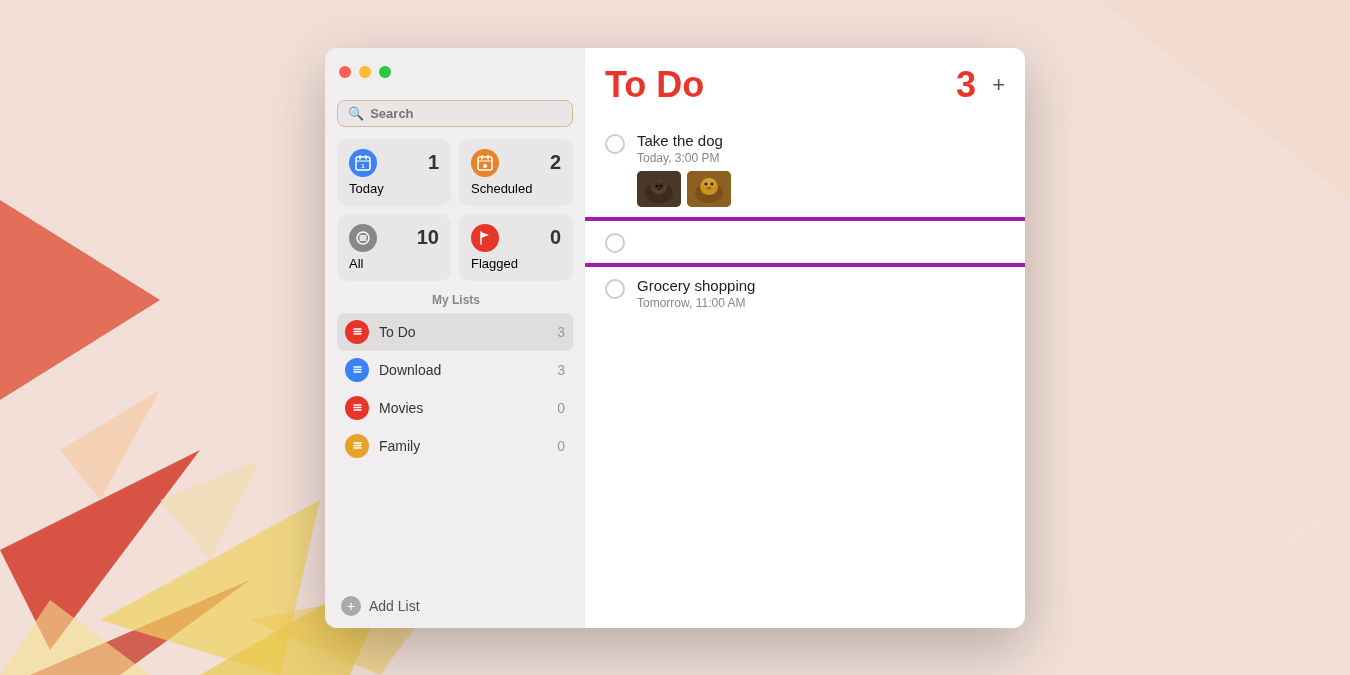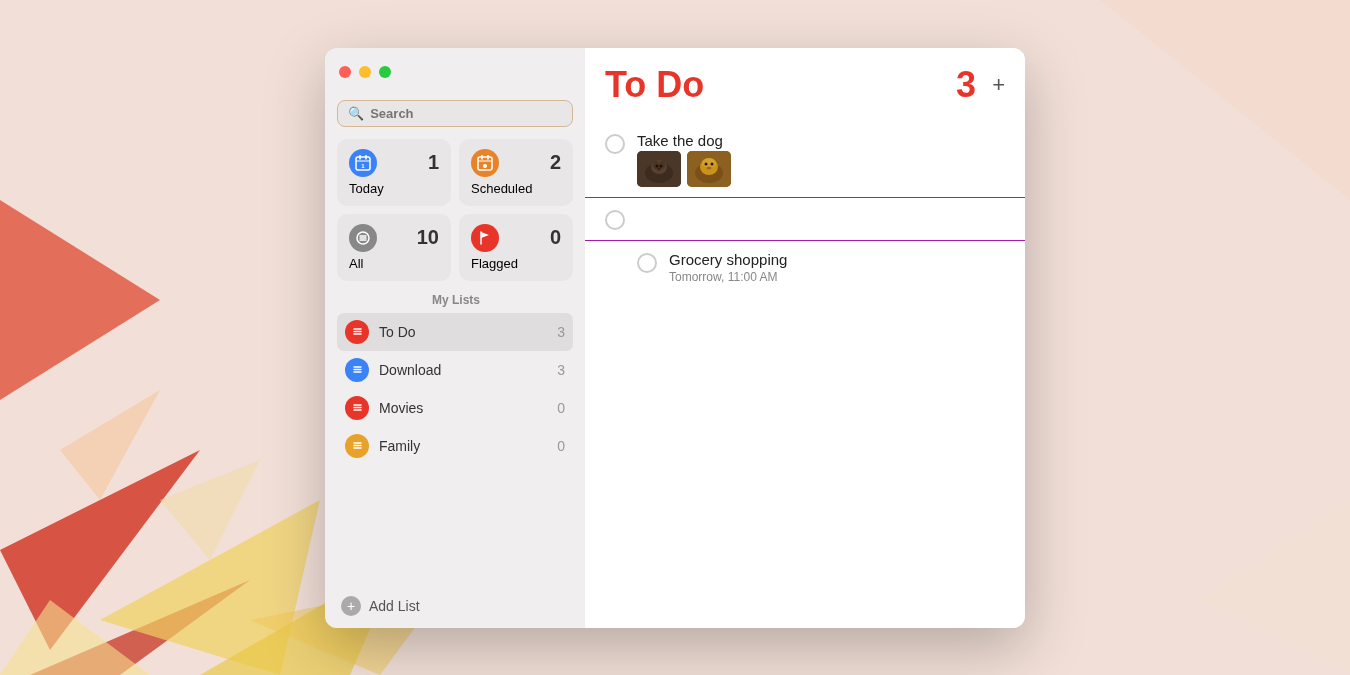--- a/index.html
+++ b/index.html
@@ -250,26 +250,25 @@
       padding: 8px 0;
       flex: 1;
       overflow-y: auto;
     }
 
     .task-item {
       display: flex;
       align-items: flex-start;
       padding: 10px 20px;
       gap: 12px;
-      border-bottom: 1px solid #a21caf;
+      border-bottom: 4px solid #a21caf;
     }
 
     .task-item:last-child {
       border-bottom: none;
-      margin-left: 32px;
     }
 
     .task-checkbox {
       width: 20px;
       height: 20px;
       border-radius: 50%;
       border: 2px solid #ccc;
       flex-shrink: 0;
       margin-top: 2px;
       cursor: pointer;
@@ -493,20 +492,21 @@
         <button class="add-task-btn">+</button>
       </div>
     </div>
 
     <div class="tasks-list">
 
       <div class="task-item">
         <div class="task-checkbox"></div>
         <div class="task-body">
           <div class="task-title">Take the dog</div>
+          <div class="task-subtitle">Today, 3:00 PM</div>
           <div class="task-images">
             <div class="task-thumb thumb-dog1">
               <svg width="44" height="36" viewBox="0 0 44 36" xmlns="http://www.w3.org/2000/svg">
                 <rect width="44" height="36" fill="#4a3728"></rect>
                 <ellipse cx="22" cy="22" rx="14" ry="10" fill="#3d2b1f"></ellipse>
                 <ellipse cx="22" cy="16" rx="8" ry="7" fill="#5a4030"></ellipse>
                 <ellipse cx="19" cy="14" rx="3" ry="4" fill="#4a3525"></ellipse>
                 <ellipse cx="25" cy="14" rx="3" ry="4" fill="#4a3525"></ellipse>
                 <circle cx="20" cy="15" r="1.5" fill="#1a1008"></circle>
                 <circle cx="24" cy="15" r="1.5" fill="#1a1008"></circle>

